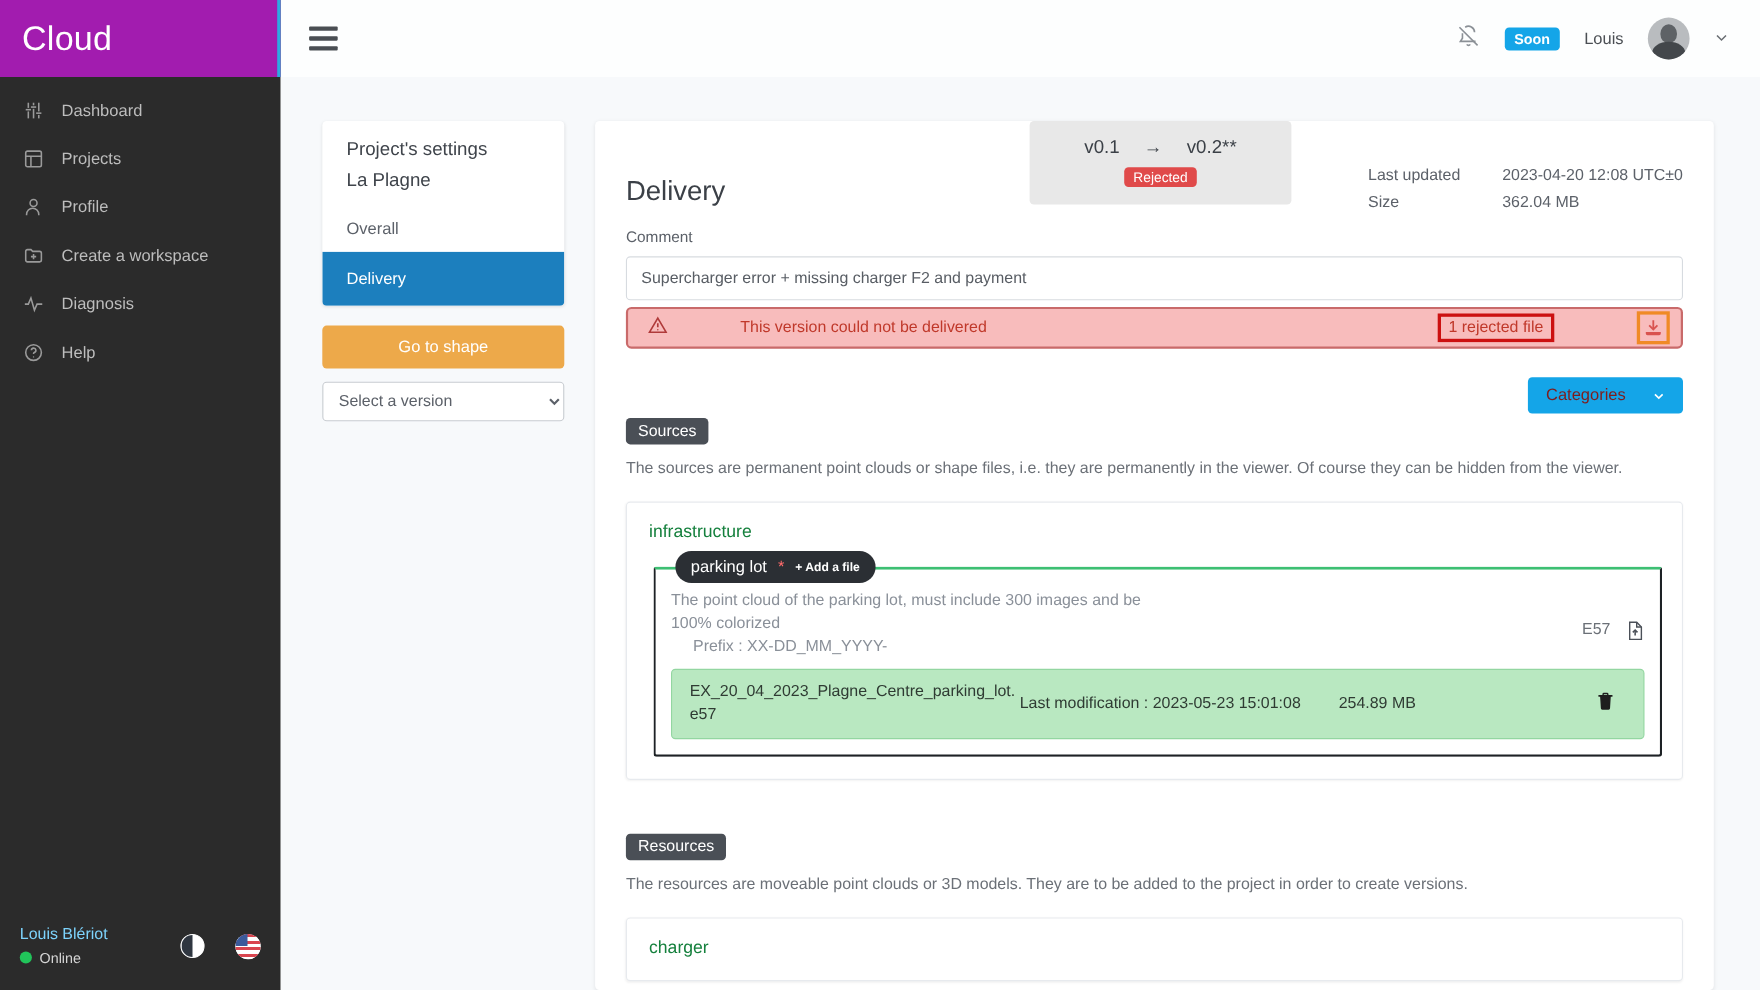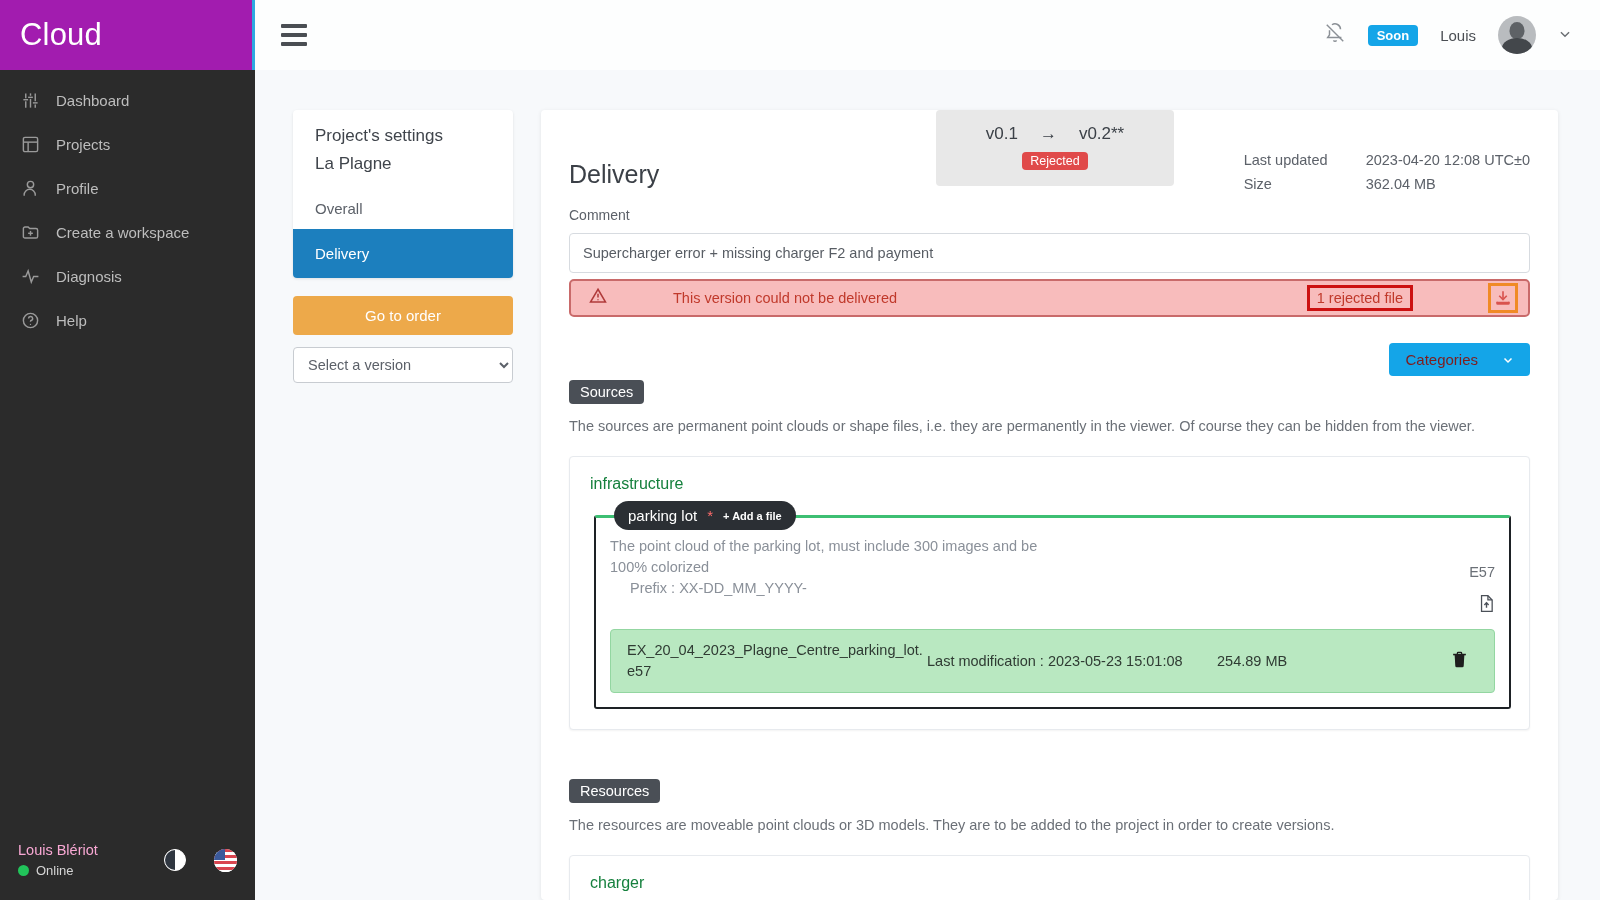--- a/index.html
+++ b/index.html
@@ -32,21 +32,21 @@
     color: #bdbdbd; font-size: 15px;
     cursor: pointer;
   }
   .nav-icon { width: 20px; height: 20px; display: flex; align-items: center; justify-content: center; }
   .nav-icon svg { display:block; }
   .sidebar-footer {
     position: absolute; bottom: 22px; left: 0; width: 100%;
     display: flex; align-items: center; padding: 0 18px;
   }
   .sf-user { flex: 1; }
-  .sf-name { color: #f9a8d4; font-size: 14.5px; margin-bottom: 5px; }
+  .sf-name { color: #7dd3fc; font-size: 14.5px; margin-bottom: 5px; }
   .sf-status { color: #d5d5d5; font-size: 13px; display: flex; align-items: center; gap: 7px; }
   .dot-online { width: 11px; height: 11px; border-radius: 50%; background: #21c45a; display: inline-block; }
   .sf-theme { width: 22px; height: 22px; border-radius: 50%; background: #ffffff;
               border: 1px solid #ffffff; overflow: hidden; position: relative; margin-right: 28px; cursor: pointer; }
   .sf-theme:before { content: ""; position: absolute; left: 0; top: 0; width: 50%; height: 100%; background: #2f3640; }
   .sf-flag { width: 23px; height: 23px; border-radius: 50%; overflow: hidden; position: relative;
              background: #ffffff; cursor: pointer; }
   .sf-flag .stripes { position: absolute; inset: 0;
     background: repeating-linear-gradient(#d9454f 0 3px, #ffffff 3px 6px); }
   .sf-flag .canton { position: absolute; left: 0; top: 0; width: 11px; height: 11px; background: #3b5a9b; }
@@ -190,21 +190,21 @@
     position: absolute; top: -17px; left: 18px;
     background: #2b2f34; color: #ffffff; border-radius: 16px;
     padding: 6px 14px; display: flex; align-items: center; gap: 10px;
     font-size: 15px; cursor: pointer;
   }
   .cat-chip .req { color: #ff6b6b; }
   .cat-chip .addfile { font-size: 11px; font-weight: 700; }
   .cat-body { display: flex; }
   .cat-desc { flex: 1; font-size: 14.5px; color: #8a9099; line-height: 1.45; max-width: 430px; }
   .cat-prefix { font-size: 14.5px; color: #8a9099; padding-left: 20px; margin-top: 2px; }
-  .cat-right { display: flex; align-items: flex-end; gap: 14px; padding-top: 28px; flex-direction: column; }
+  .cat-right { display: flex; align-items: flex-start; gap: 14px; padding-top: 28px; }
   .fmt { font-size: 14.5px; color: #6b7077; }
   .file-icon { cursor: pointer; }
 
   .file-row {
     margin-top: 12px; background: #b9e8c1; border: 1px solid #93d6a1; border-radius: 4px;
     display: flex; align-items: center; padding: 10px 16px; min-height: 54px;
   }
   .file-name { width: 300px; font-size: 14.5px; color: #2f3b33; line-height: 1.45; word-break: break-all; }
   .file-mod { width: 290px; font-size: 14.5px; color: #2f3b33; }
   .file-size { flex: 1; font-size: 14.5px; color: #2f3b33; }
@@ -339,21 +339,21 @@
 
     <div class="content">
 
       <div class="left-panel">
         <div class="panel-card">
           <div class="panel-title">Project's settings</div>
           <div class="panel-sub">La Plagne</div>
           <div class="panel-item">Overall</div>
           <div class="panel-item active">Delivery</div>
         </div>
-        <button class="btn-viewer">Go to order</button>
+        <button class="btn-viewer">Go to shape</button>
         <select class="select-version">
           <option>Select a version</option>
         </select>
       </div>
 
       <div class="right-panel">
         <div class="sheet">
 
           <div class="sheet-head">
             <div class="sheet-title">Delivery</div>

